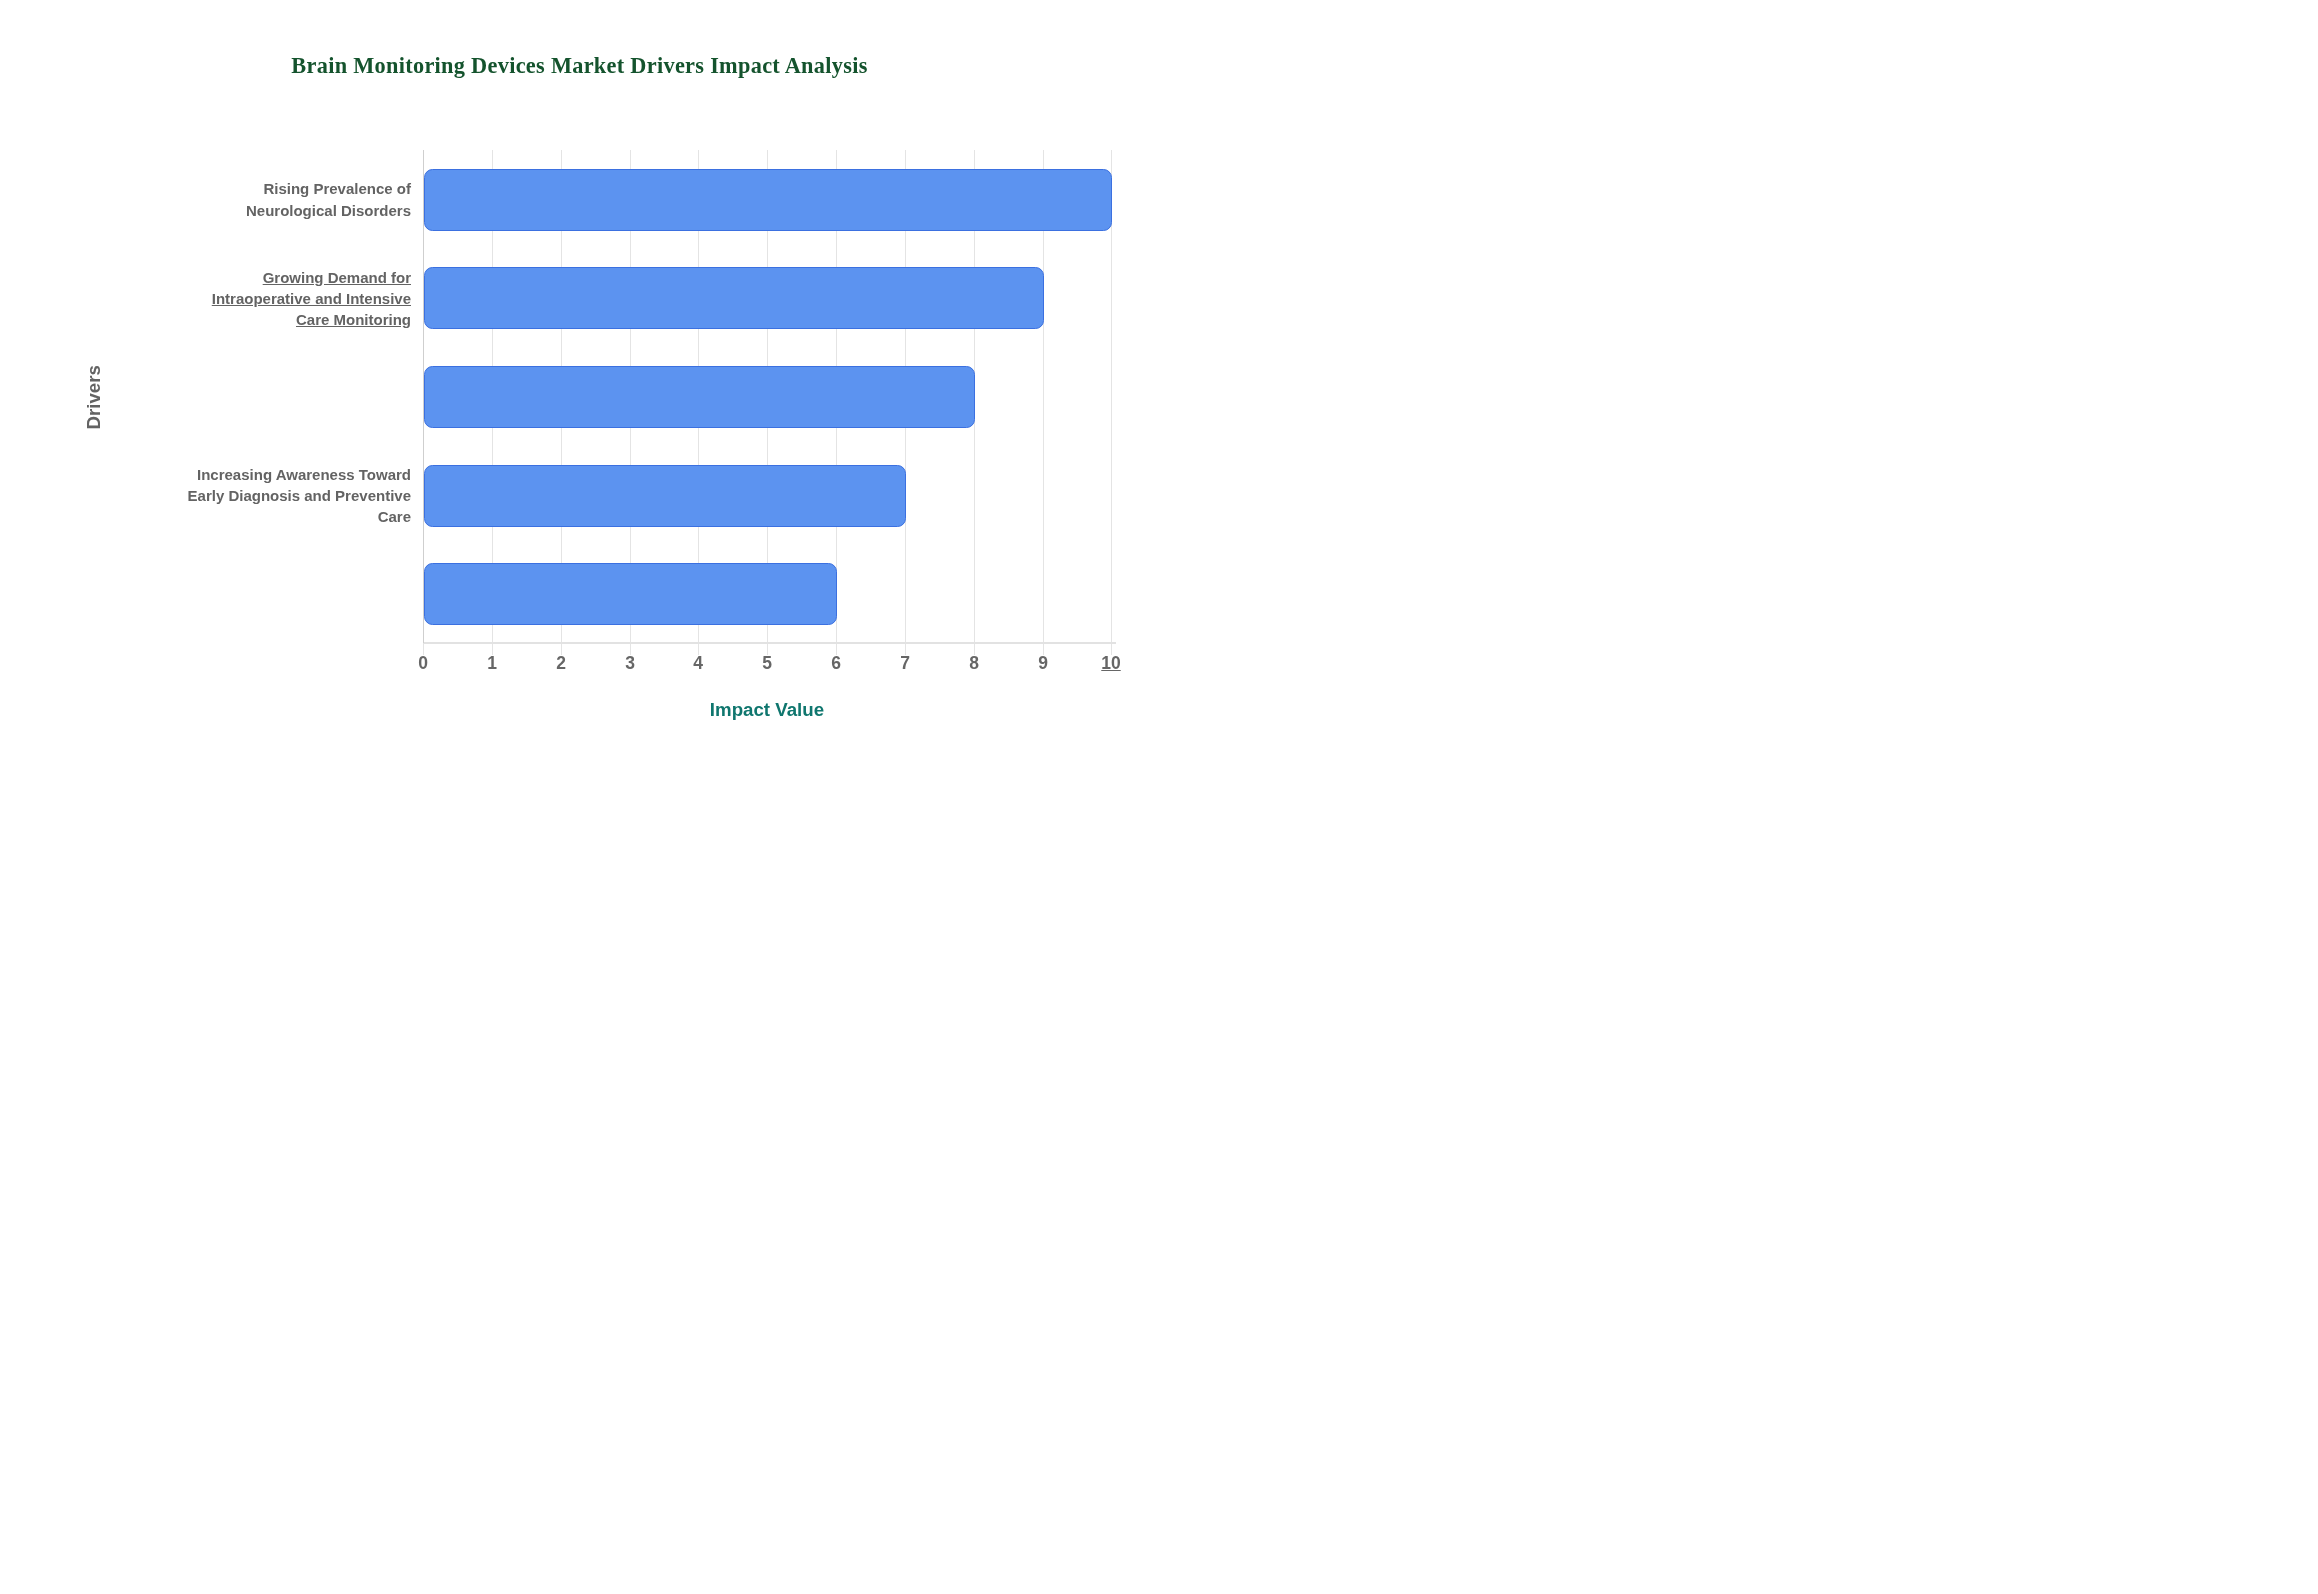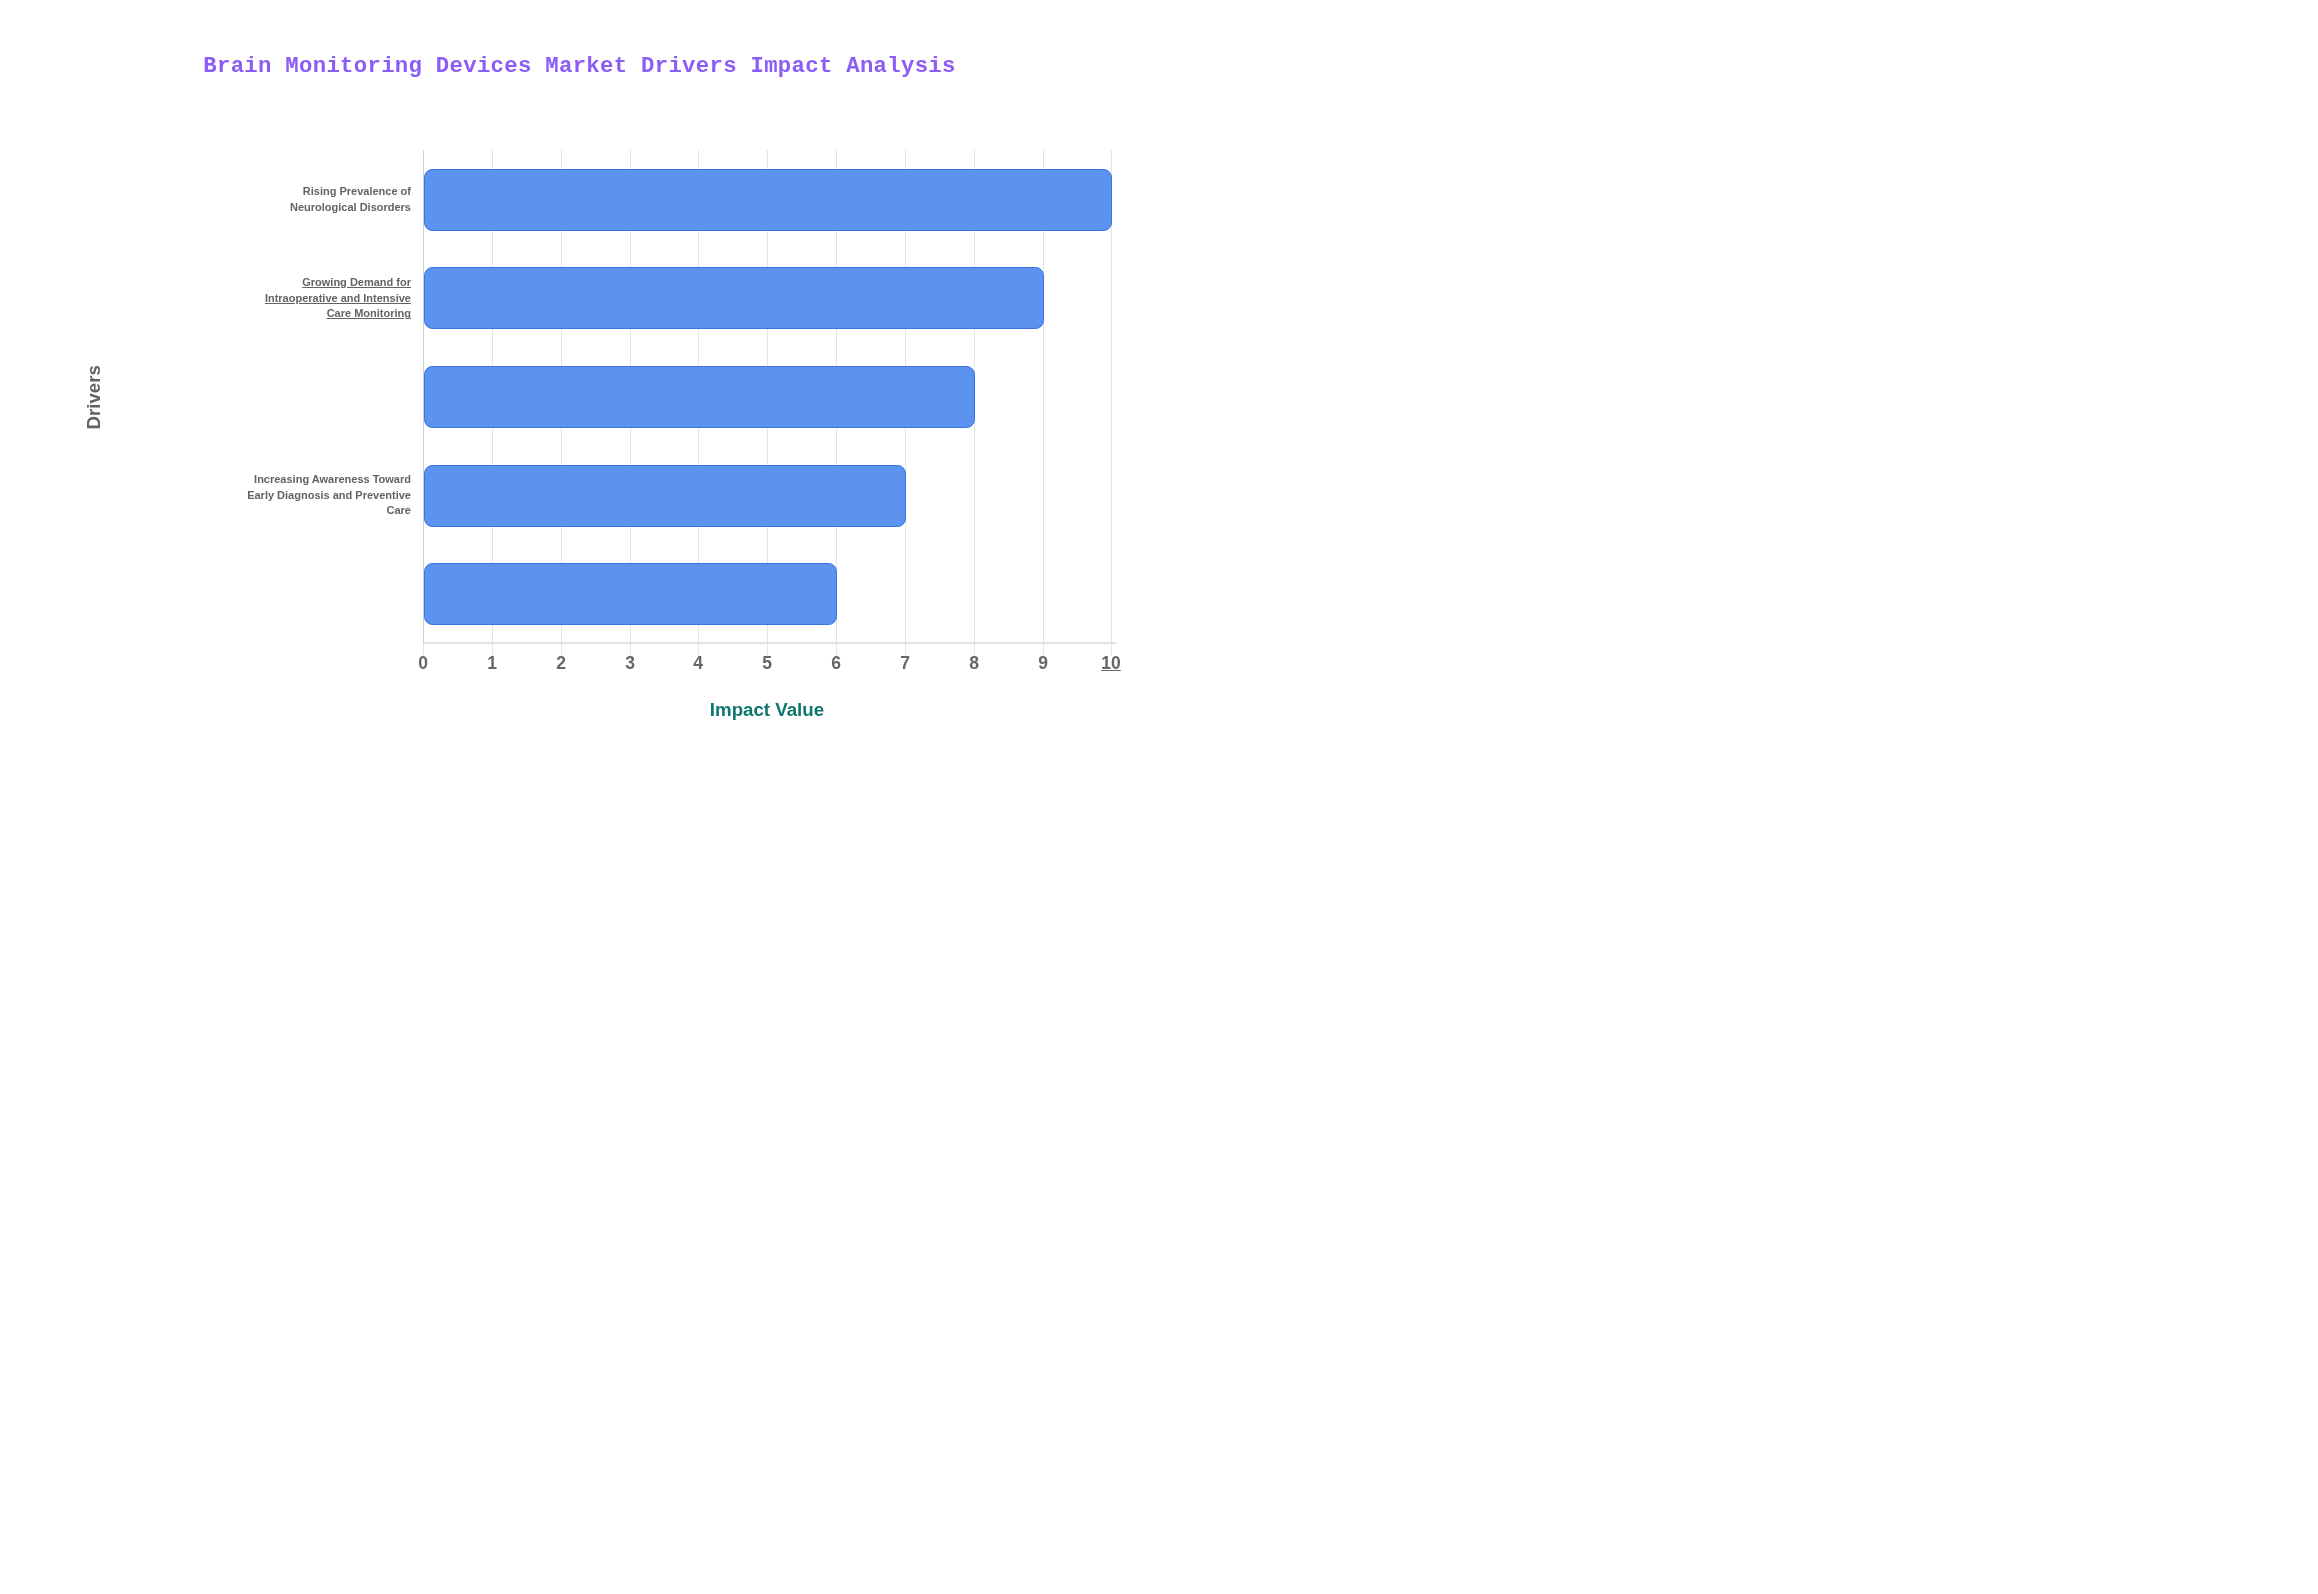--- a/index.html
+++ b/index.html
@@ -14,24 +14,24 @@
     background: #ffffff;
     overflow: hidden;
     font-family: "Liberation Sans", sans-serif;
   }
   .chart-title {
     position: absolute;
     left: 0;
     top: 53px;
     width: 100%;
     text-align: center;
-    font-family: Liberation Mono, monospace;
+    font-family: Liberation Serif, serif;
     font-weight: bold;
     font-size: 22.3px;
-    color: #8b5cf6;
+    color: #14532d;
     letter-spacing: 0.3px;
   }
   .plot {
     position: absolute;
     left: 423px;
     top: 150px;
     width: 693px;
     height: 493px;
   }
   .gridline {
@@ -79,21 +79,21 @@
   }
   .cat-label {
     position: absolute;
     left: 0;
     width: 260px;
     display: flex;
     align-items: center;
     justify-content: flex-end;
     text-align: right;
     font-weight: bold;
-    font-size: 11px;
+    font-size: 15px;
     line-height: 1.42;
     color: #636363;
     white-space: pre-line;
   }
   .x-ticks {
     position: absolute;
     left: 423px;
     top: 653px;
     width: 693px;
     height: 24px;

